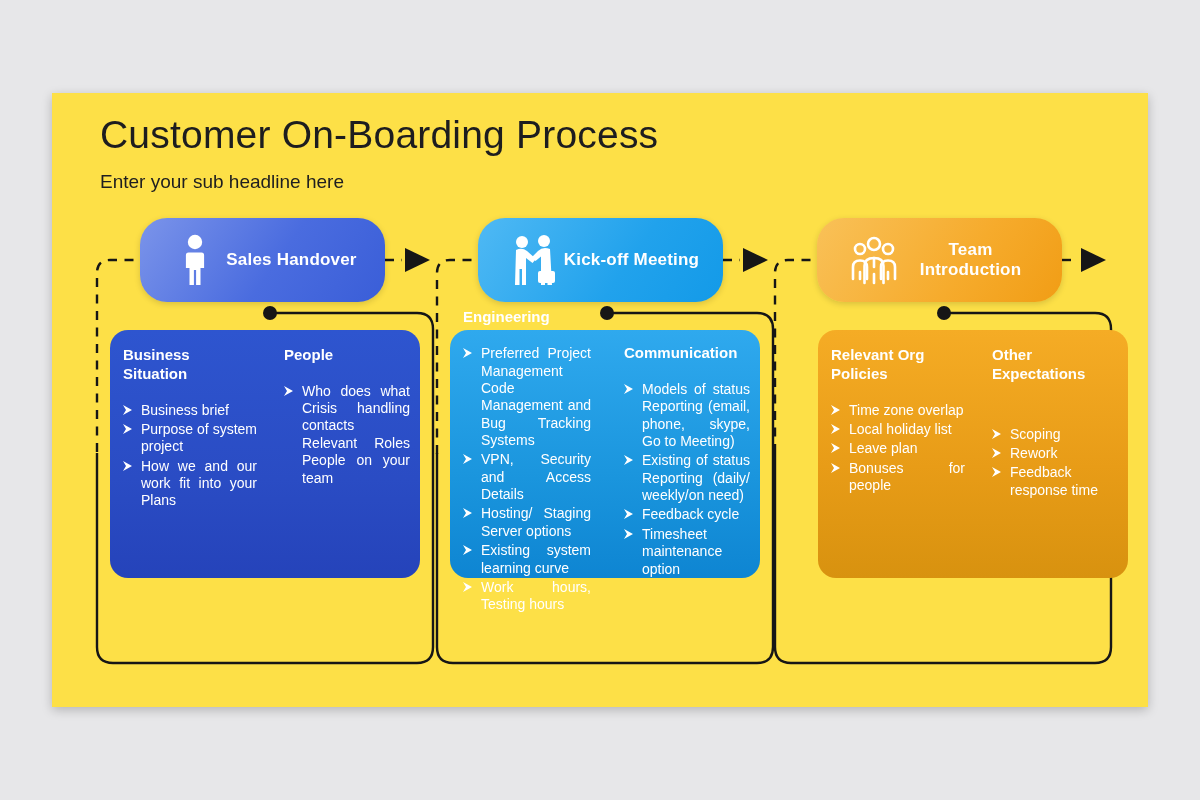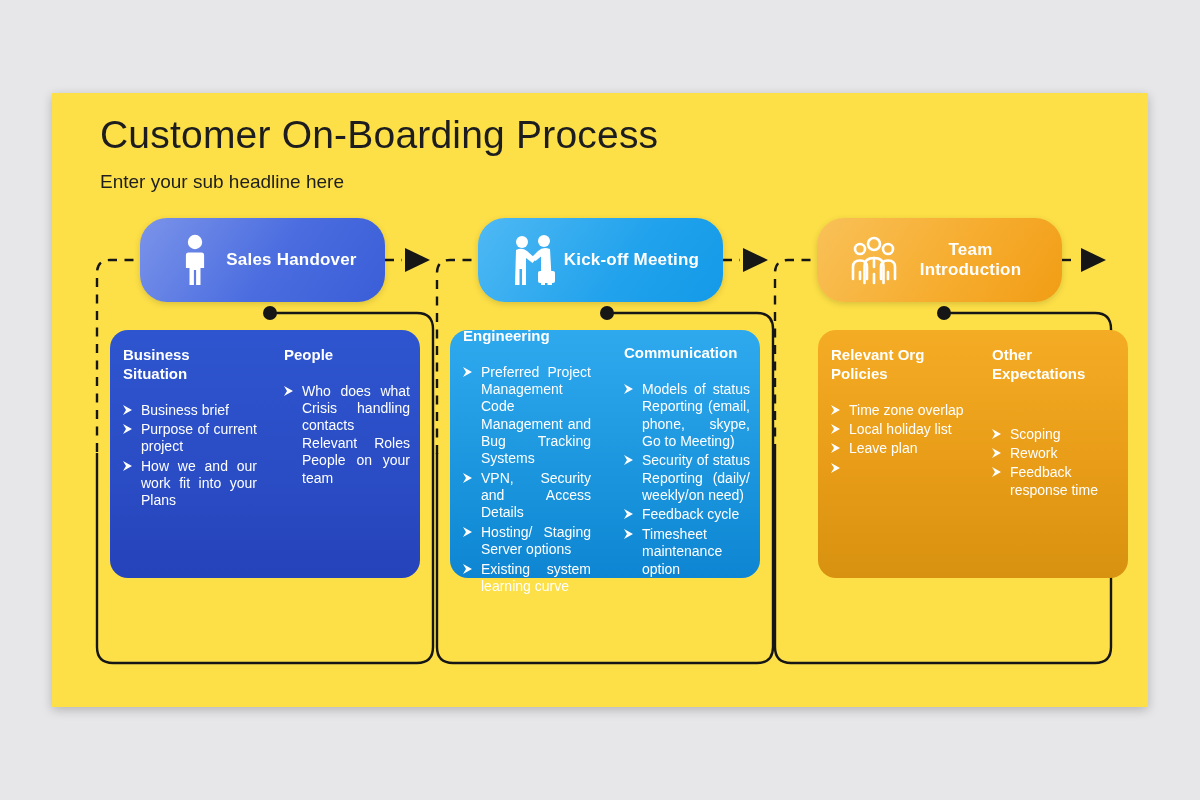--- a/index.html
+++ b/index.html
@@ -107,21 +107,21 @@
         <li>
           <svg class="bullet-ic" width="9" height="10" viewBox="0 0 9 10">
               <path d="M0 0 L9 5 L0 10 L3 5 Z" fill="#fff"></path>
             </svg>
           <span class="btxt">Business brief</span>
         </li>
         <li>
           <svg class="bullet-ic" width="9" height="10" viewBox="0 0 9 10">
               <path d="M0 0 L9 5 L0 10 L3 5 Z" fill="#fff"></path>
             </svg>
-          <span class="btxt">Purpose of current project</span>
+          <span class="btxt">Purpose of system project</span>
         </li>
         <li>
           <svg class="bullet-ic" width="9" height="10" viewBox="0 0 9 10">
               <path d="M0 0 L9 5 L0 10 L3 5 Z" fill="#fff"></path>
             </svg>
           <span class="btxt">How we and our work fit into your Plans</span>
         </li>
       </ul>
     </div>
     <div class="col colB">
@@ -171,36 +171,42 @@
               <path d="M0 0 L9 5 L0 10 L3 5 Z" fill="#fff"></path>
             </svg>
           <span class="btxt">Hosting/ Staging Server options</span>
         </li>
         <li>
           <svg class="bullet-ic" width="9" height="10" viewBox="0 0 9 10">
               <path d="M0 0 L9 5 L0 10 L3 5 Z" fill="#fff"></path>
             </svg>
           <span class="btxt">Existing system learning curve</span>
         </li>
+        <li>
+          <svg class="bullet-ic" width="9" height="10" viewBox="0 0 9 10">
+              <path d="M0 0 L9 5 L0 10 L3 5 Z" fill="#fff"></path>
+            </svg>
+          <span class="btxt">Work hours, Testing hours</span>
+        </li>
       </ul>
     </div>
     <div class="col colB">
       <h3>Communication</h3>
       <ul>
         <li>
           <svg class="bullet-ic" width="9" height="10" viewBox="0 0 9 10">
               <path d="M0 0 L9 5 L0 10 L3 5 Z" fill="#fff"></path>
             </svg>
           <span class="btxt">Models of status Reporting (email, phone, skype, Go to Meeting)</span>
         </li>
         <li>
           <svg class="bullet-ic" width="9" height="10" viewBox="0 0 9 10">
               <path d="M0 0 L9 5 L0 10 L3 5 Z" fill="#fff"></path>
             </svg>
-          <span class="btxt">Security of status Reporting (daily/ weekly/on need)</span>
+          <span class="btxt">Existing of status Reporting (daily/ weekly/on need)</span>
         </li>
         <li>
           <svg class="bullet-ic" width="9" height="10" viewBox="0 0 9 10">
               <path d="M0 0 L9 5 L0 10 L3 5 Z" fill="#fff"></path>
             </svg>
           <span class="btxt">Feedback cycle</span>
         </li>
         <li>
           <svg class="bullet-ic" width="9" height="10" viewBox="0 0 9 10">
               <path d="M0 0 L9 5 L0 10 L3 5 Z" fill="#fff"></path>
@@ -247,20 +253,21 @@
         <li>
           <svg class="bullet-ic" width="9" height="10" viewBox="0 0 9 10">
               <path d="M0 0 L9 5 L0 10 L3 5 Z" fill="#fff"></path>
             </svg>
           <span class="btxt">Leave plan</span>
         </li>
         <li>
           <svg class="bullet-ic" width="9" height="10" viewBox="0 0 9 10">
               <path d="M0 0 L9 5 L0 10 L3 5 Z" fill="#fff"></path>
             </svg>
+          <span class="btxt">Bonuses for people</span>
         </li>
       </ul>
     </div>
     <div class="col colB">
       <h3>Other Expectations</h3>
       <ul>
         <li>
           <svg class="bullet-ic" width="9" height="10" viewBox="0 0 9 10">
               <path d="M0 0 L9 5 L0 10 L3 5 Z" fill="#fff"></path>
             </svg>

